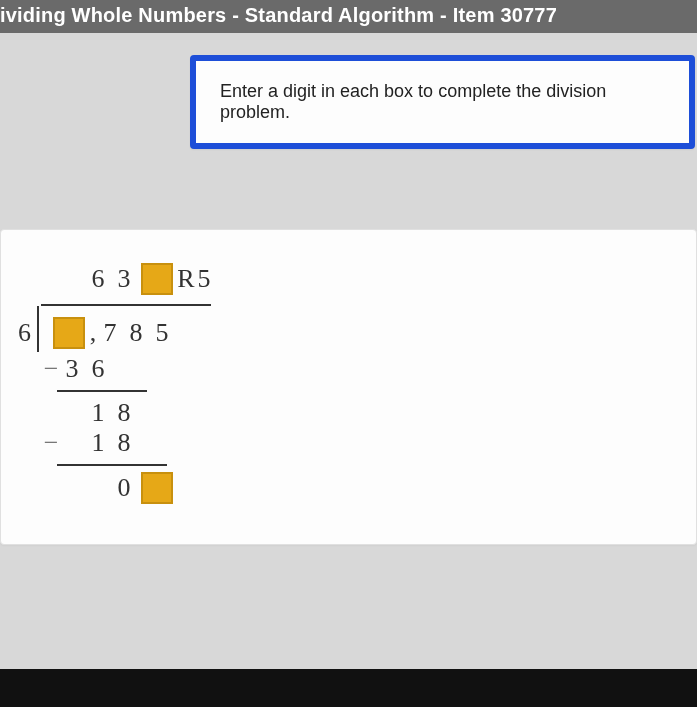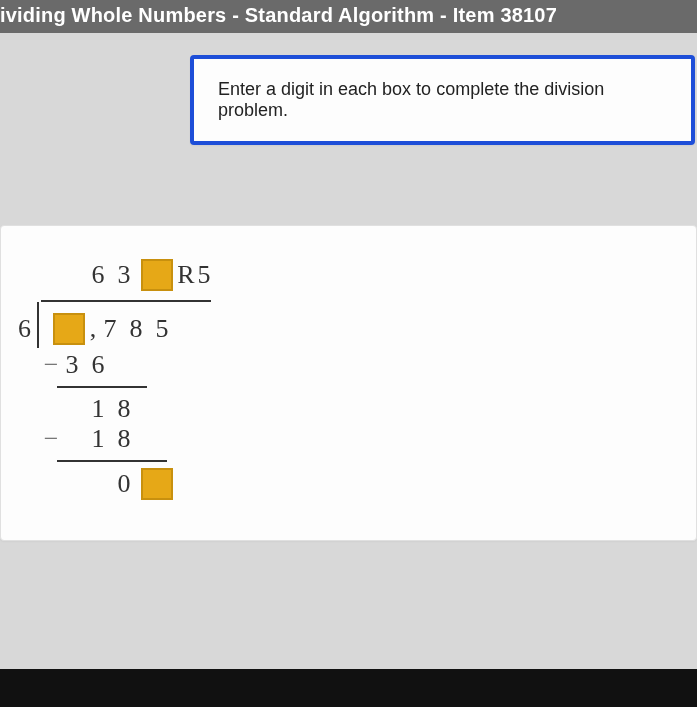--- a/index.html
+++ b/index.html
@@ -14,21 +14,21 @@
   .header-bar {
     background: #6a6a6a;
     color: #fff;
     font-weight: bold;
     font-size: 20px;
     padding: 4px 0 6px 0;
     letter-spacing: 0.2px;
   }
   .instruction-panel {
     background: #fdfdfd;
-    border: 4px solid #1d4ed8;
+    border: 6px solid #1d4ed8;
     border-radius: 4px;
     margin: 22px 0 0 190px;
     padding: 20px 24px;
     font-size: 18px;
     color: #222;
     width: 505px;
     box-shadow: 0 1px 2px rgba(0,0,0,0.05);
   }
   .work-area {
     background: #fdfdfd;
@@ -138,21 +138,21 @@
     height: 38px;
     background: #111;
   }
   .sp { width: 26px; }
   .comma { width: 12px; text-align: center; }
 </style>
 </head>
 <body>
 
 <div class="header-bar">
-  <span>ividing Whole Numbers - Standard Algorithm - Item 38107</span>
+  <span>ividing Whole Numbers - Standard Algorithm - Item 30777</span>
 </div>
 
 <div class="instruction-panel">
   <span>Enter a digit in each box to complete the division problem.</span>
 </div>
 
 <div class="work-area">
   <div class="division">
 
     <div class="row quotient-row">

